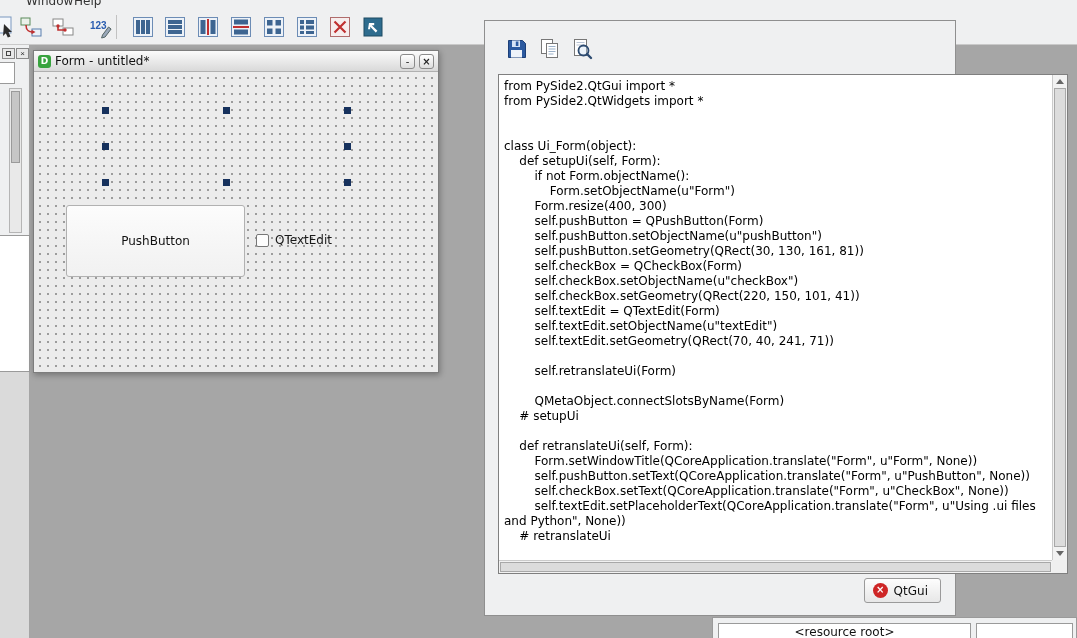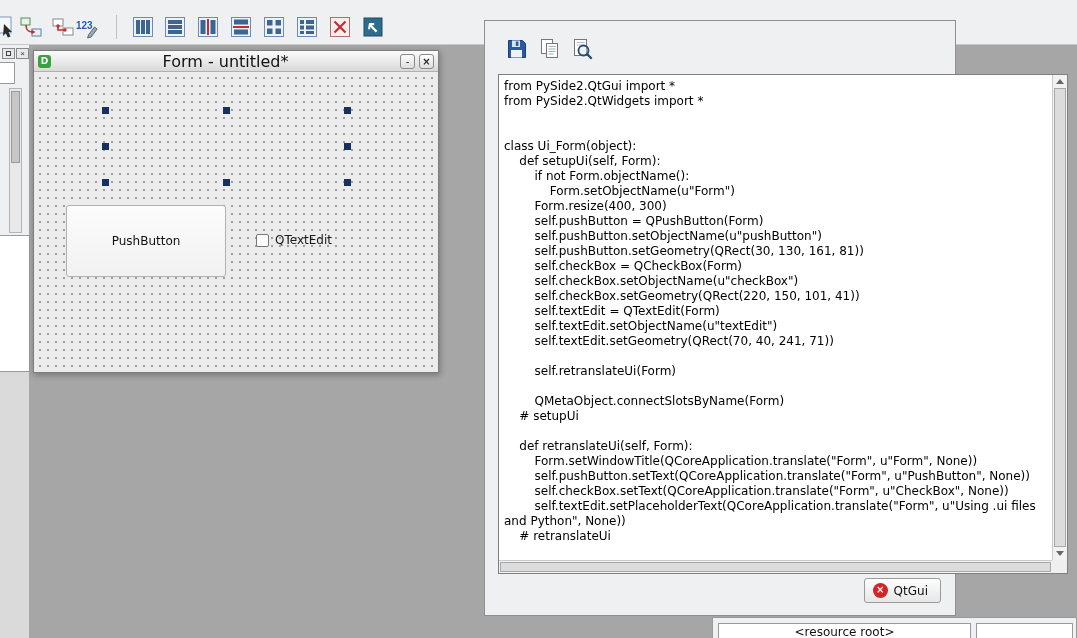--- a/index.html
+++ b/index.html
@@ -26,29 +26,29 @@
   .dockthumb{position:absolute;left:1px;right:1px;top:2px;height:72px;background:#c6c6c6;border:1px solid #9a9a9a}
   .dockfill{position:absolute;left:0;top:327px;bottom:0;width:100%;background:#dadada}
 
   
   .canvas{position:absolute;left:30px;top:45px;width:1047px;height:593px;background:#a6a6a6}
 
   
   .formwin{position:absolute;left:3px;top:5px;width:406px;height:323px;background:#ececec;border:1px solid #7d7d7d;box-shadow:1px 2px 6px rgba(0,0,0,.3)}
   .ftitle{height:21px;background:linear-gradient(#fbfbfb,#d9d9d9);border-bottom:1px solid #b0b0b0;display:flex;align-items:center;padding:0 4px;gap:4px}
   .ficon{width:13px;height:13px;background:#38a33e;border-radius:3px;color:#fff;font-size:9px;font-weight:bold;text-align:center;line-height:13px;flex:0 0 auto}
-  .ftext{flex:1;text-align:center;font-size:16px;color:#111}
+  .ftext{flex:1;font-size:12px;color:#111}
   .fbtn{width:15px;height:15px;border:1px solid #8a8a8a;border-radius:3px;background:linear-gradient(#fff,#ddd);font-size:10px;line-height:13px;text-align:center;color:#222;flex:0 0 auto;cursor:pointer}
   .fclose{font-weight:bold}
   .fbody{position:relative;height:300px;background-color:#ececec;
     background-image:radial-gradient(#9c9c9c 0.9px,transparent 1px);background-size:8px 8px;background-position:2px 2px}
 
   .textedit{position:absolute;left:71px;top:38px;width:242px;height:72px;background:#f6f6f6;border:1px solid #8a8a8a;padding:4px 6px;color:#8f8f8f}
   .handle{position:absolute;width:7px;height:7px;background:#16315d}
-  .pushbtn{position:absolute;left:32px;top:133px;width:160px;height:72px;background:linear-gradient(#fcfcfc,#f1f1f1);
+  .pushbtn{position:absolute;left:32px;top:133px;width:179px;height:72px;background:linear-gradient(#fcfcfc,#f1f1f1);
     border:1px solid #b1b1b1;border-radius:3px;display:flex;align-items:center;justify-content:center;color:#111;cursor:default}
   .checkboxrow{position:absolute;left:222px;top:161px;display:flex;align-items:center;gap:6px}
   .cbox{width:13px;height:13px;background:#fdfdfd;border:1px solid #777;border-radius:2px}
 
   
   .dialog{position:absolute;left:484px;top:20px;width:472px;height:596px;background:#eff0f1;border:1px solid #8f8f8f}
   .dtbtn{position:absolute;top:16px;width:26px;height:26px;background:transparent;border:none;padding:0;cursor:pointer}
   .codearea{position:absolute;left:13px;top:53px;width:570px;height:500px;background:#fff;border:1px solid #7f7f7f;overflow:hidden}
   .code{position:absolute;left:5px;top:4px;right:17px;margin:0;font-family:"DejaVu Sans","Liberation Sans",sans-serif;
     font-size:12px;line-height:15px;white-space:pre;color:#000}
@@ -70,20 +70,24 @@
   
   .respanel{position:absolute;left:712px;top:617px;width:365px;height:21px;background:#eff0f1;border:1px solid #9a9a9a;border-bottom:none}
   .resbox1{position:absolute;left:5px;top:5px;width:253px;height:30px;background:#fff;border:1px solid #9a9a9a;text-align:center;padding-top:1px;color:#111}
   .resbox2{position:absolute;left:263px;top:5px;width:97px;height:30px;background:#fff;border:1px solid #9a9a9a}
 </style>
 </head>
 <body>
 
 <div class="screen">
 
+  <div class="menubar">
+    <span class="menu-item" style="left:26px">Window</span>
+    <span class="menu-item" style="left:74px">Help</span>
+  </div>
 
   <div class="toolbar">
     <button class="tbtn" style="left:-8px">
       <svg width="24" height="24" viewBox="0 0 24 24">
           <rect x="2" y="2" width="16" height="16" fill="#f4f7fb" stroke="#7a97c0"></rect>
           <path d="M11 9 L19 17 H15.5 L17.5 21.5 L14.8 22.6 L12.8 18.2 L10 21 Z" fill="#2b2b2b"></path>
         </svg>
     </button>
     <button class="tbtn" style="left:18px">
       <svg width="24" height="24" viewBox="0 0 24 24">
@@ -95,21 +99,21 @@
     </button>
     <button class="tbtn" style="left:50px">
       <svg width="24" height="24" viewBox="0 0 24 24">
           <rect x="2" y="4" width="10" height="7" fill="#fff" stroke="#888"></rect>
           <rect x="12" y="13" width="10" height="7" fill="#fff" stroke="#888"></rect>
           <path d="M7 11 v4 h7" stroke="#c03030" fill="none" stroke-width="1.6"></path>
           <circle cx="7" cy="11" r="1.7" fill="#c03030"></circle>
           <circle cx="14" cy="15" r="1.7" fill="#c03030"></circle>
         </svg>
     </button>
-    <button class="tbtn" style="left:74px">
+    <button class="tbtn" style="left:88px">
       <svg width="24" height="24" viewBox="0 0 24 24">
           <text x="1" y="14" font-size="10" font-weight="bold" fill="#2a5db0">123</text>
           <path d="M13.5 20 l6 -8 2.6 2 -6 8 -3.5 1 z" fill="#9aa8ba" stroke="#566"></path>
         </svg>
     </button>
     <div class="tsep" style="left:116px"></div>
     <button class="tbtn" style="left:130px">
       <svg width="24" height="24" viewBox="0 0 24 24">
           <rect x="2.5" y="2.5" width="19" height="19" fill="#edf2f8" stroke="#6c8cb5"></rect>
           <rect x="5" y="5" width="4" height="14" fill="#3d6591"></rect>

